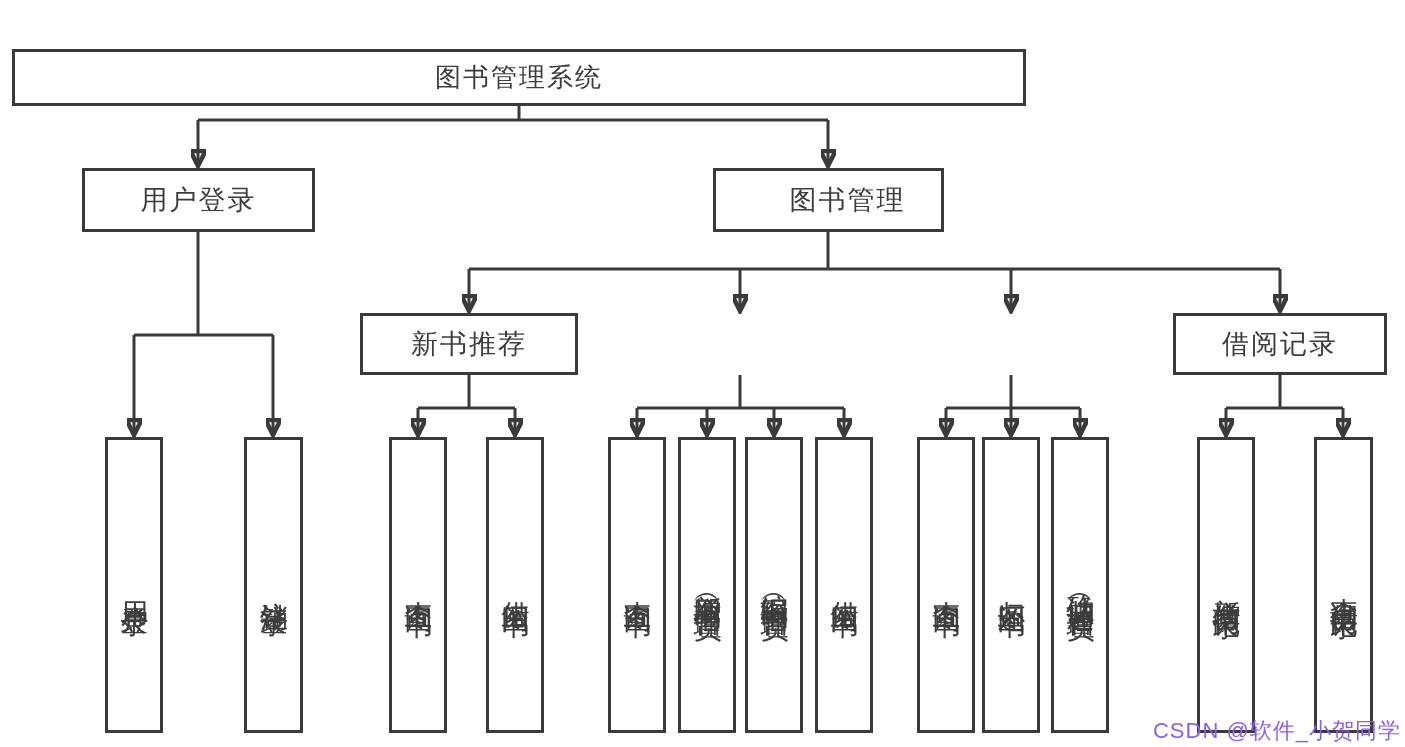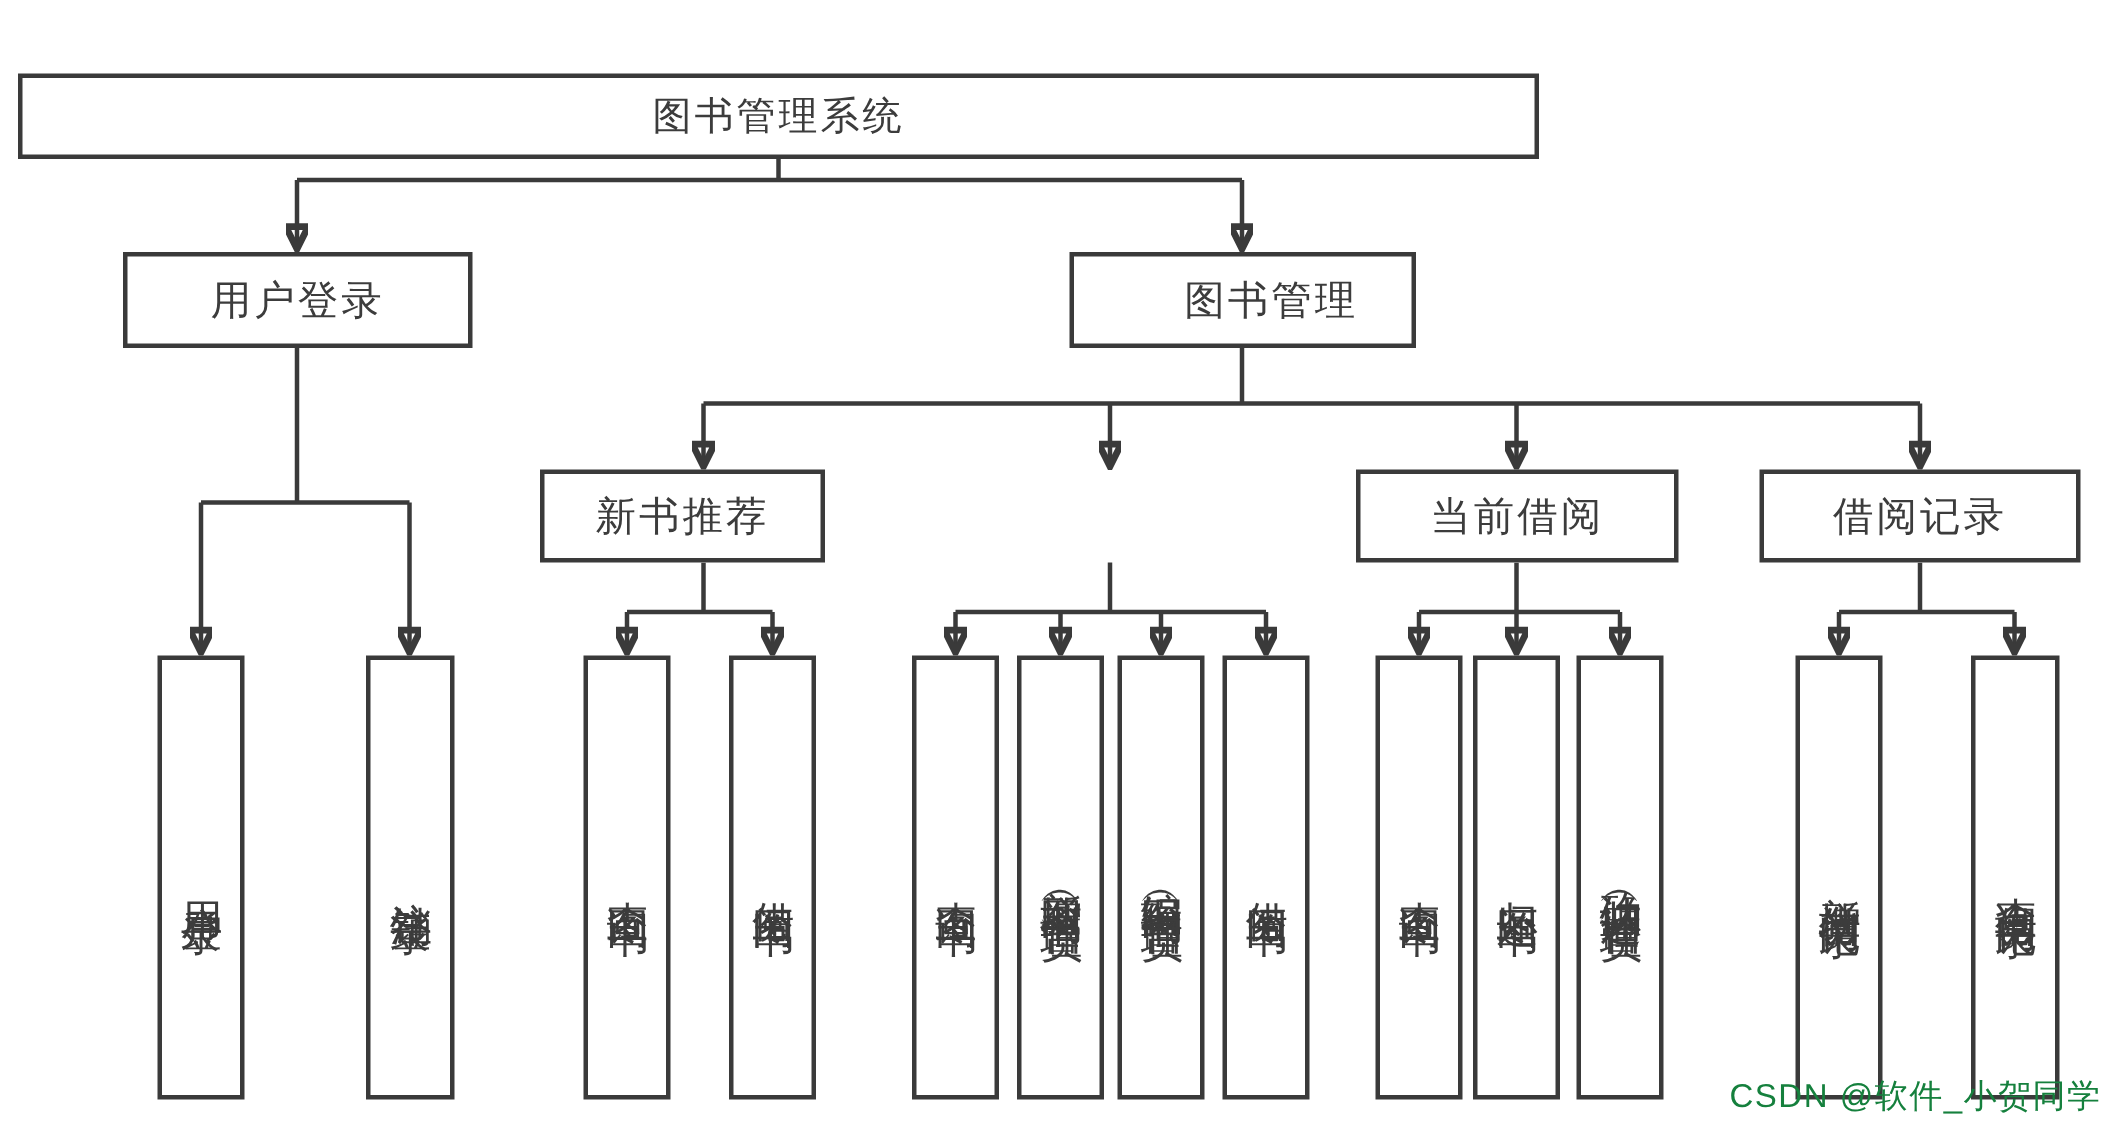--- a/index.html
+++ b/index.html
@@ -25,21 +25,21 @@
     border:3px solid #3a3a3a;background:#ffffff;
     display:flex;align-items:center;justify-content:center;
   }
   .vbox span{
     writing-mode:vertical-rl;text-orientation:mixed;
     font-size:28px;letter-spacing:3px;line-height:1;
     color:#3c3c3c;
   }
   .watermark{
     position:absolute;right:4px;top:716px;
-    font-size:22px;color:#15803d;letter-spacing:1px;
+    font-size:22px;color:#8b5cf6;letter-spacing:1px;
     white-space:nowrap;
   }
 </style>
 </head>
 <body>
 
 <div class="stage">
 
   <svg class="connectors" width="1405" height="747" viewBox="0 0 1405 747" xmlns="http://www.w3.org/2000/svg">
     <defs>
@@ -107,25 +107,22 @@
     <span>图书管理系统</span>
   </div>
 
   <div class="hbox" style="left:82px;top:168px;width:233px;height:64px;">
     <span>用户登录</span>
   </div>
   <div class="hbox" style="left:713px;top:168px;width:231px;height:64px;padding-left:38px;">
     <span>图书管理</span>
   </div>
 
-  <div class="hbox" style="left:360px;top:313px;width:190px;height:62px;">
+  <div class="hbox" style="left:360px;top:313px;width:218px;height:62px;">
     <span>新书推荐</span>
-  </div>
-  <div class="hbox" style="left:904px;top:313px;width:215px;height:62px;">
-    <span>当前借阅</span>
   </div>
   <div class="hbox" style="left:1173px;top:313px;width:214px;height:62px;">
     <span>借阅记录</span>
   </div>
 
   <div class="vbox" style="left:105px;top:437px;width:58px;height:296px;">
     <span>用户登录</span>
   </div>
   <div class="vbox" style="left:244px;top:437px;width:59px;height:296px;">
     <span>注销登录</span>

